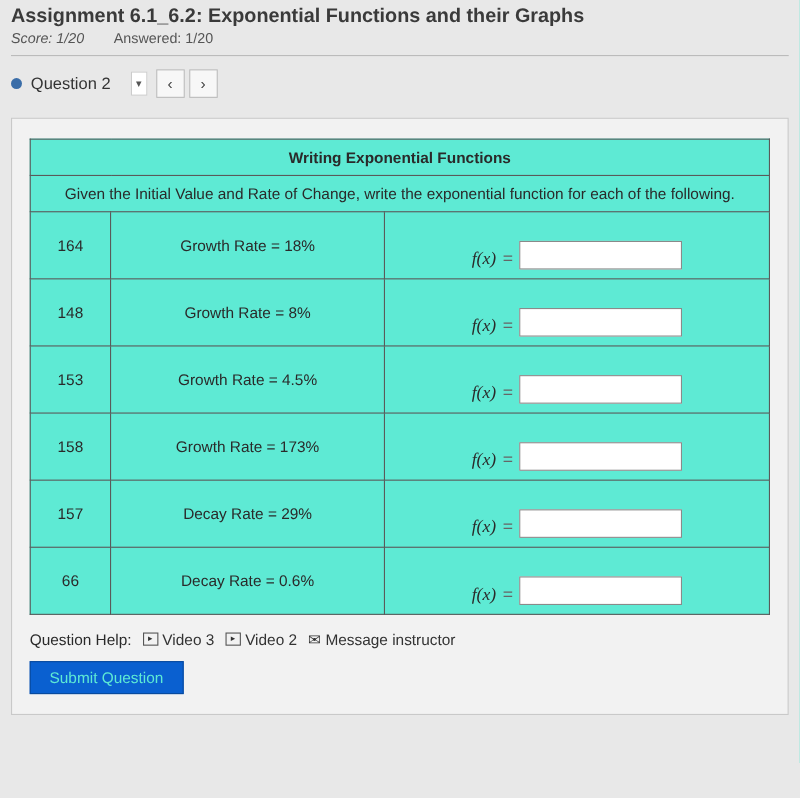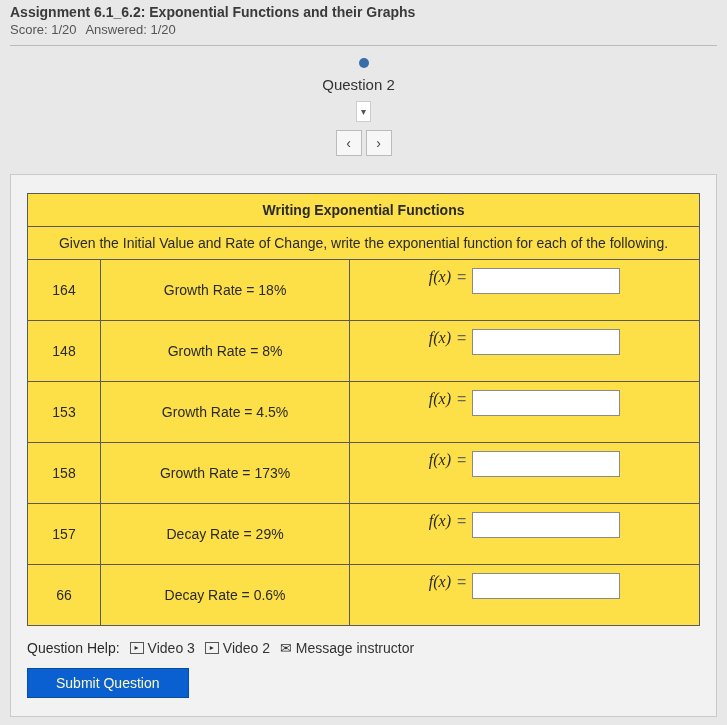--- a/index.html
+++ b/index.html
@@ -10,37 +10,36 @@
       background: #e8e8e8;
       width: 727px;
       height: 725px;
       overflow: hidden;
       padding: 0 10px;
     }
     .page-header {
       padding: 4px 0 8px 0;
     }
     .assignment-title {
-      font-size: 14px;
+      font-size: 18px;
       font-weight: bold;
       color: #3a3a3a;
     }
     .score-line {
       font-size: 13px;
       color: #555;
       margin-top: 2px;
     }
-    .score-line span:first-child { margin-right: 6px; }
+    .score-line span:first-child { margin-right: 24px; font-style: italic; }
     .question-bar {
       display: flex;
       align-items: center;
       gap: 8px;
       padding: 12px 0 18px 0;
       border-top: 1px solid #bbb;
-      flex-direction: column;
     }
     .q-dot {
       width: 10px; height: 10px; border-radius: 50%;
       background: #3a6da8; display: inline-block;
     }
     .q-label { font-size: 15px; color: #333; margin-right: 10px;}
     .dropdown-caret {
       font-size: 10px; color: #555; padding: 4px;
       background: #fff; border: 1px solid #ccc;
     }
@@ -53,21 +52,21 @@
       font-size: 14px; color: #444; cursor: pointer;
     }
     .content {
       background: #f2f2f2;
       border: 1px solid #c9c9c9;
       padding: 18px 16px 18px 16px;
     }
     table.worksheet {
       border-collapse: collapse;
       width: 100%;
-      background: #fde047;
+      background: #5eead4;
     }
     table.worksheet td, table.worksheet th {
       border: 1px solid #5a5a5a;
       padding: 8px 10px;
       text-align: center;
       font-size: 14px;
     }
     .tbl-title td {
       font-weight: bold;
       font-size: 15px;
@@ -75,21 +74,21 @@
     }
     .instruction td {
       text-align: left;
       font-size: 14px;
       padding: 6px 10px;
     }
     .headers td {
       font-weight: bold;
     }
     .fn-cell {
-      display: flex; align-items: flex-start; justify-content: center; gap: 6px;
+      display: flex; align-items: flex-end; justify-content: center; gap: 6px;
       height: 44px;
     }
     .fx {
       font-style: italic;
       font-family: "Times New Roman", serif;
       font-size: 16px;
     }
     .eq { color: #666; font-size: 16px; }
     .ans-input {
       width: 148px; height: 26px;
@@ -108,23 +107,23 @@
       color: #333; text-decoration: none; cursor: pointer;
     }
     .help-icon {
       display: inline-flex; width: 14px; height: 12px;
       border: 1px solid #555; align-items: center; justify-content: center;
       font-size: 8px; line-height: 1;
     }
     .submit-btn {
       margin-top: 12px;
       background: #0a60d0;
-      color: #fef9c3;
+      color: #5eead4;
       border: 1px solid #084a9e;
-      padding: 6px 28px;
+      padding: 6px 17px;
       font-size: 14px;
       cursor: pointer;
     }
   </style>
 </head>
 <body>
 
 <div class="page-header">
   <div class="assignment-title">Assignment 6.1_6.2: Exponential Functions and their Graphs</div>
   <div class="score-line">

